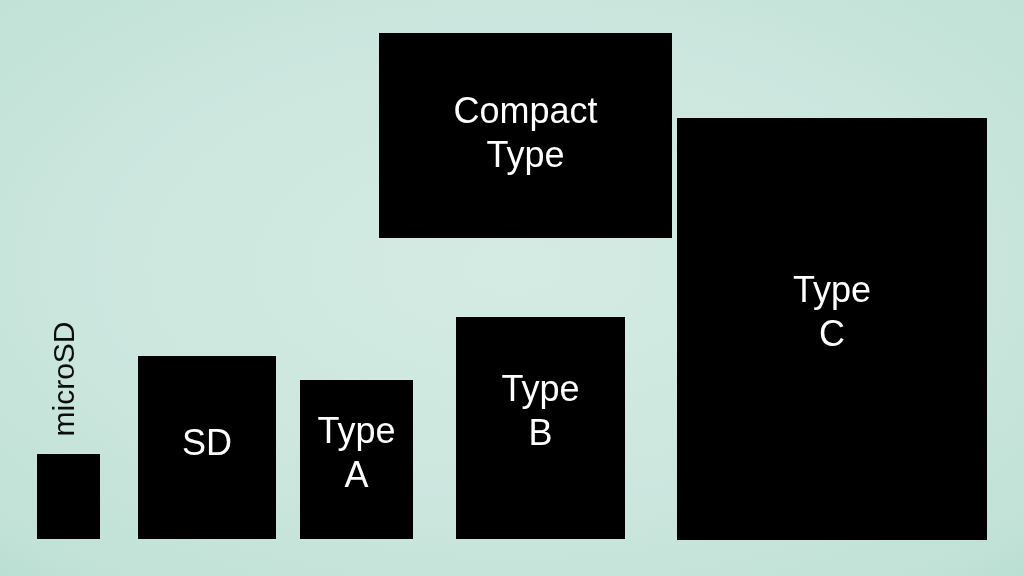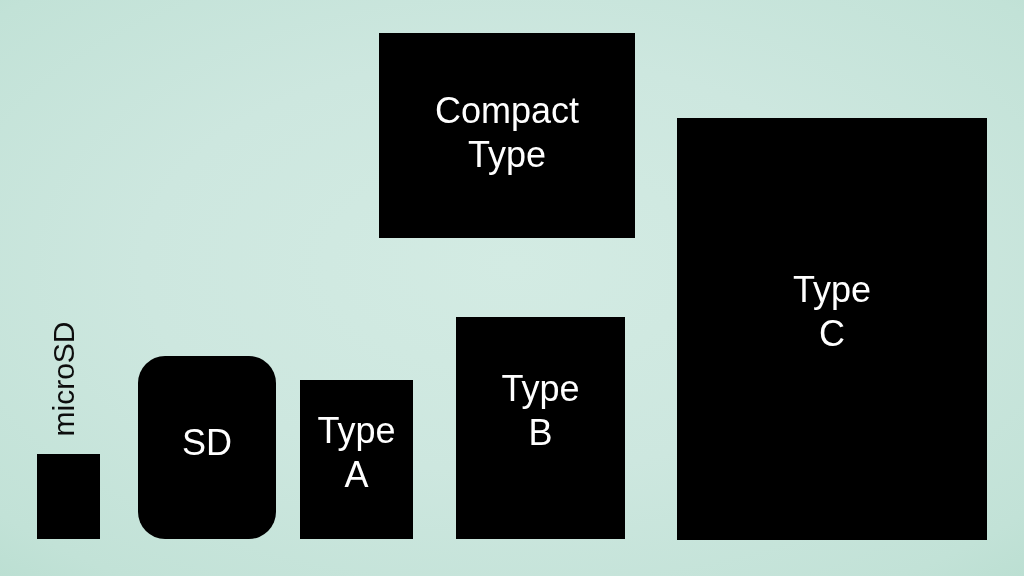--- a/index.html
+++ b/index.html
@@ -26,24 +26,24 @@
     align-items: center;
     justify-content: center;
     box-sizing: border-box;
     text-align: center;
     font-size: 36px;
     line-height: 1.22;
   }
   .card .label-line { display: block; }
 
   .card-microsd       { left: 37px;  top: 454px; width: 63px;  height: 85px;  }
-  .card-sd            { left: 138px; top: 356px; width: 138px; height: 183px; padding-bottom: 10px; border-radius: 27px; }
+  .card-sd            { left: 138px; top: 356px; width: 138px; height: 183px; padding-bottom: 10px; }
   .card-type-a        { left: 300px; top: 380px; width: 113px; height: 159px; padding-bottom: 14px; }
   .card-type-b        { left: 456px; top: 317px; width: 169px; height: 222px; padding-bottom: 34px; }
-  .card-compact-flash { left: 379px; top: 33px;  width: 256px; height: 205px; padding-bottom: 6px;  }
+  .card-compact-flash { left: 379px; top: 33px;  width: 293px; height: 205px; padding-bottom: 6px;  }
   .card-type-c        { left: 677px; top: 118px; width: 310px; height: 422px; padding-bottom: 34px; }
 
   .vlabel {
     position: absolute;
     left: -11px;
     top: 361px;
     width: 150px;
     height: 36px;
     transform: rotate(-90deg);
     transform-origin: center;

